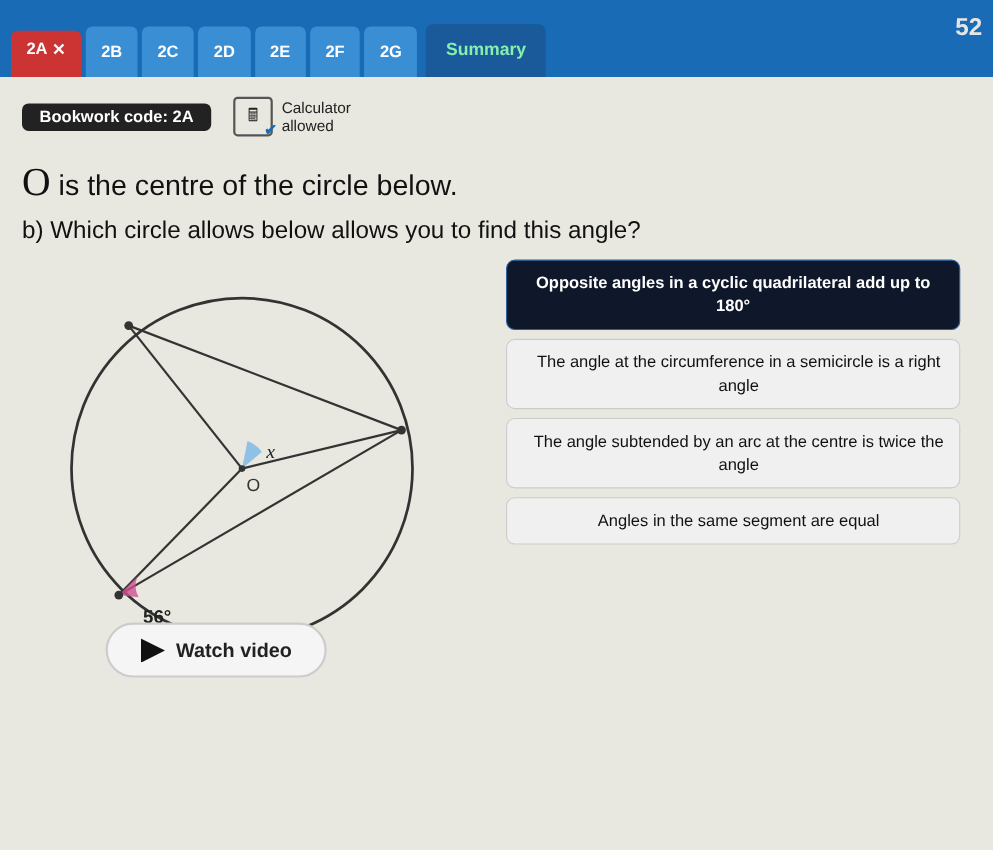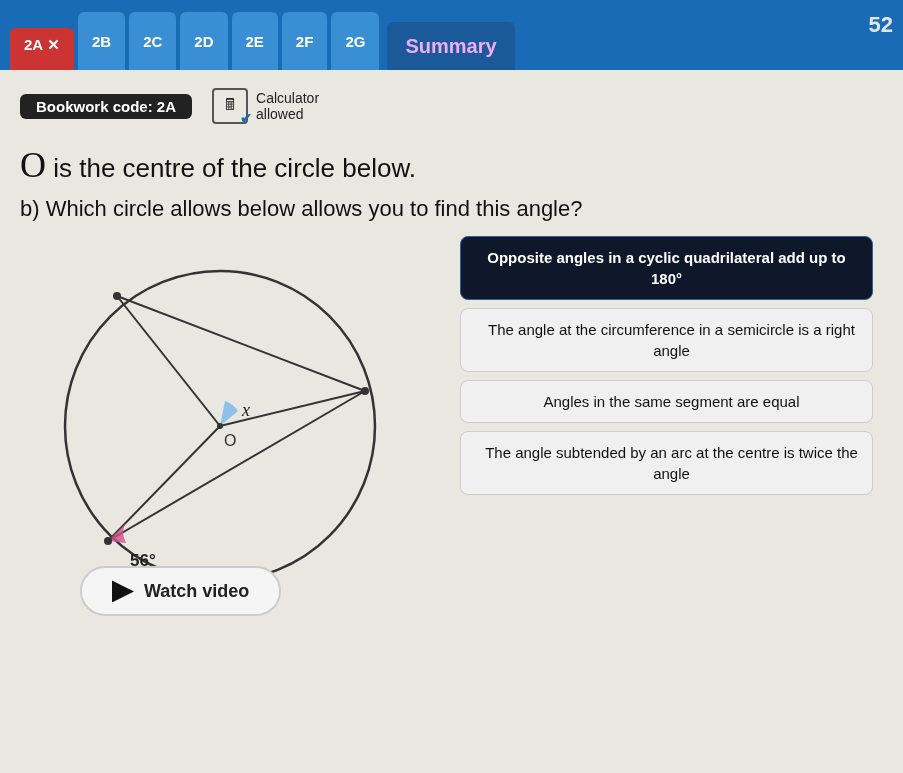--- a/index.html
+++ b/index.html
@@ -24,42 +24,42 @@
     }
     .nav-tab {
       background: #3a8fd4;
       color: white;
       padding: 8px 14px;
       border-radius: 6px 6px 0 0;
       font-size: 15px;
       font-weight: bold;
       cursor: pointer;
       white-space: nowrap;
-      height: 58px;
+      height: 46px;
       display: flex;
       align-items: center;
     }
     .nav-tab-x {
       background: #cc3333;
       color: white;
       padding: 8px 14px;
       border-radius: 6px 6px 0 0;
       font-size: 15px;
       font-weight: bold;
       cursor: pointer;
       height: 42px;
       display: flex;
       align-items: flex-start;
     }
     .nav-tab-summary {
       background: #1a5a9a;
-      color: #f0abfc;
+      color: #86efac;
       padding: 8px 18px;
       border-radius: 6px 6px 0 0;
-      font-size: 20px;
+      font-size: 16px;
       font-weight: bold;
       cursor: pointer;
       height: 48px;
       display: flex;
       align-items: center;
       margin-left: 4px;
     }
     .nav-number {
       position: absolute;
       top: 12px;
@@ -295,35 +295,35 @@
         <path d="M 88 305 L 105 288 A 22 22 0 0 0 106 307 Z" fill="#d05090" opacity="0.8"></path>
 
         <text x="110" y="330" font-size="17" font-weight="bold" font-family="Arial" fill="#222">56°</text>
 
         <circle cx="97" cy="60" r="4" fill="#333"></circle>
         <circle cx="345" cy="155" r="4" fill="#333"></circle>
         <circle cx="88" cy="305" r="4" fill="#333"></circle>
       </svg>
 
       
-      <div class="watch-video-btn" style="position:absolute; bottom:0; left:60px;">
+      <div class="watch-video-btn" style="position:absolute; bottom:0; left:76px;">
         <div class="play-icon"></div>
         <span>Watch video</span>
       </div>
     </div>
 
     <div class="options-panel">
       <div class="option-box highlight">
         <span>Opposite angles in a cyclic quadrilateral add up to 180°</span>
       </div>
       <div class="option-box plain">
         <span>The angle at the circumference in a semicircle is a right angle</span>
       </div>
       <div class="option-box plain">
+        <span>The angle subtended by an arc at the centre is twice the angle</span>
+      </div>
+      <div class="option-box plain">
         <span>Angles in the same segment are equal</span>
       </div>
-      <div class="option-box plain">
-        <span>The angle subtended by an arc at the centre is twice the angle</span>
-      </div>
     </div>
 
   </div>
 </div>
 
 </body></html>

